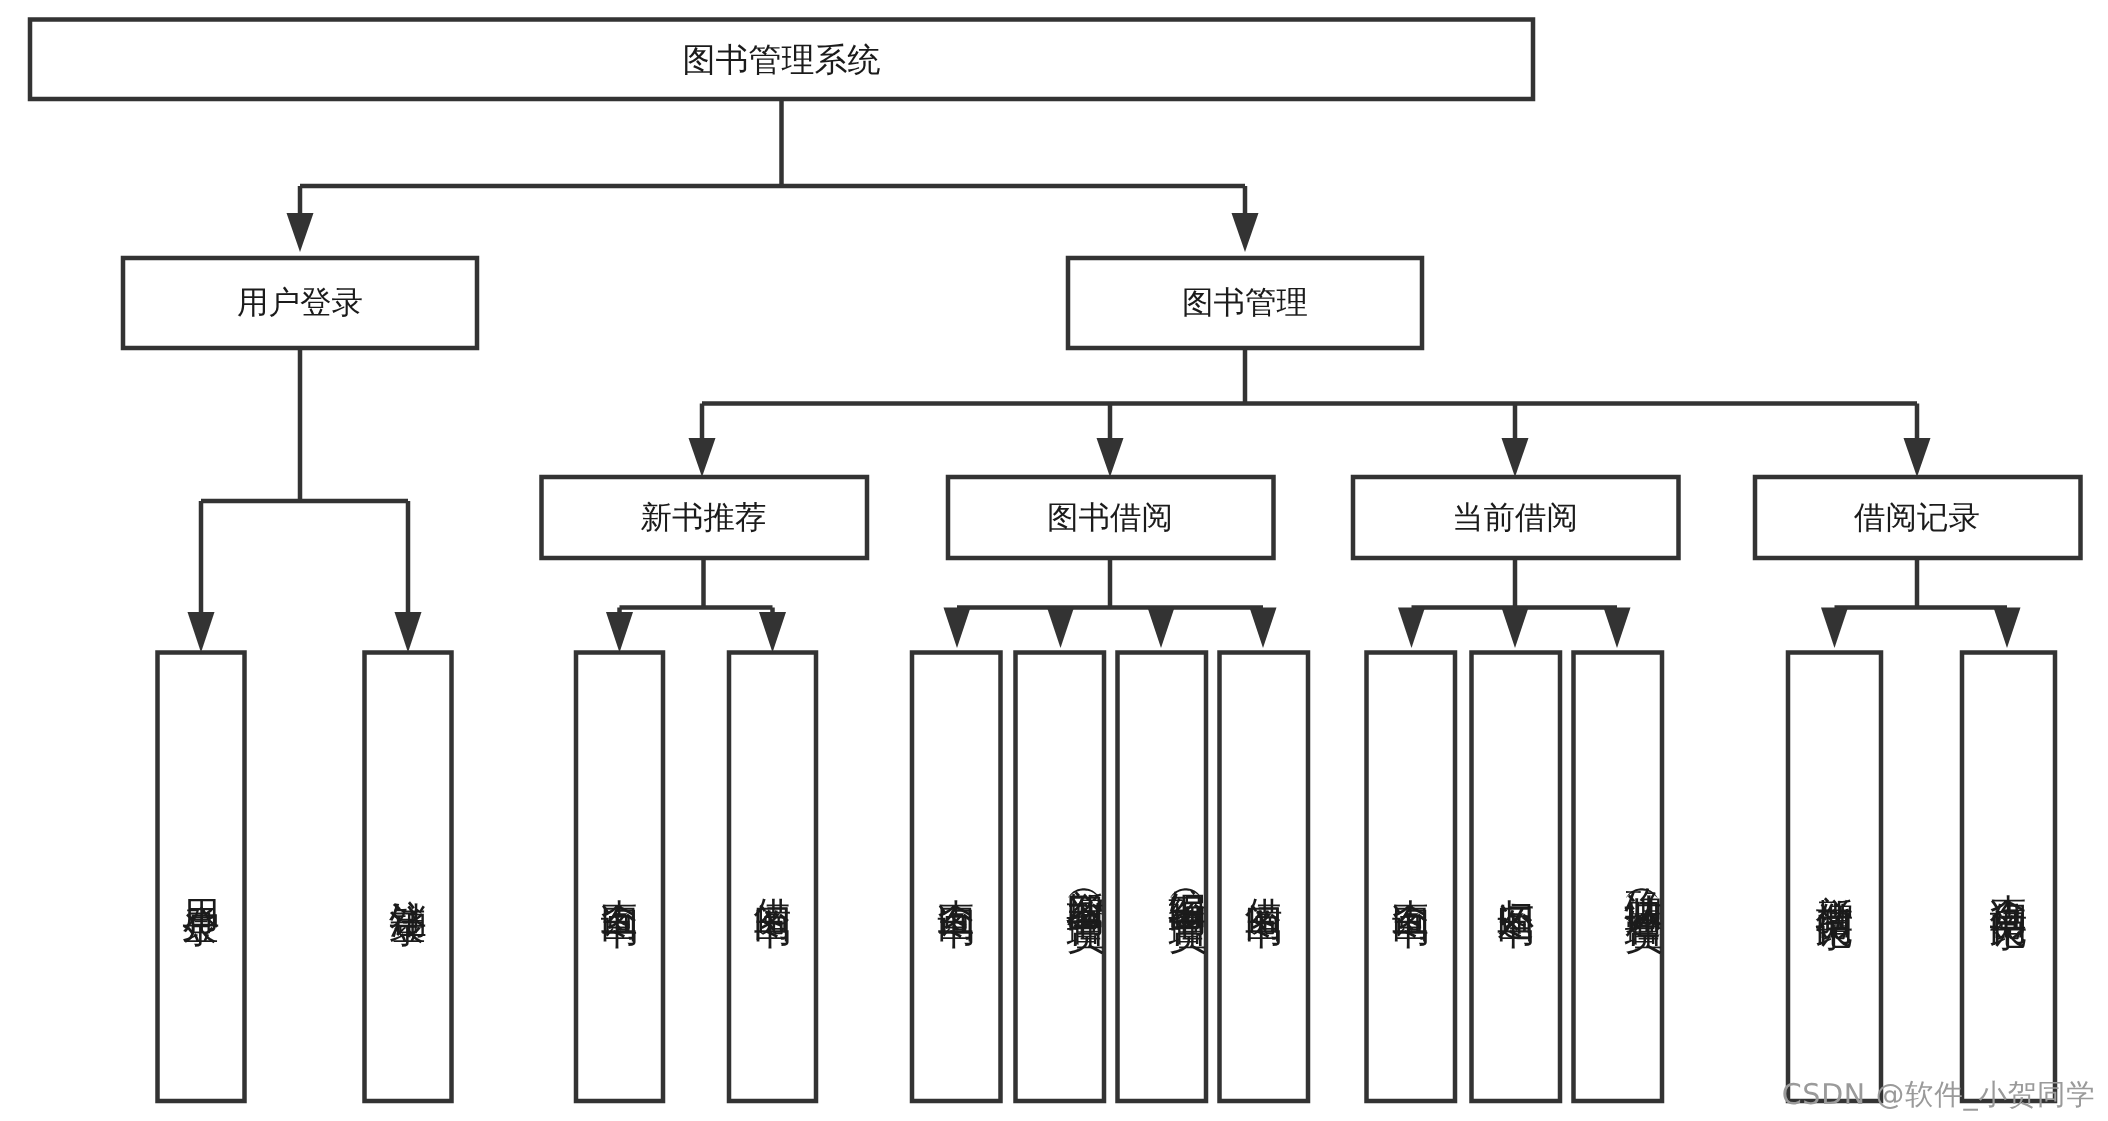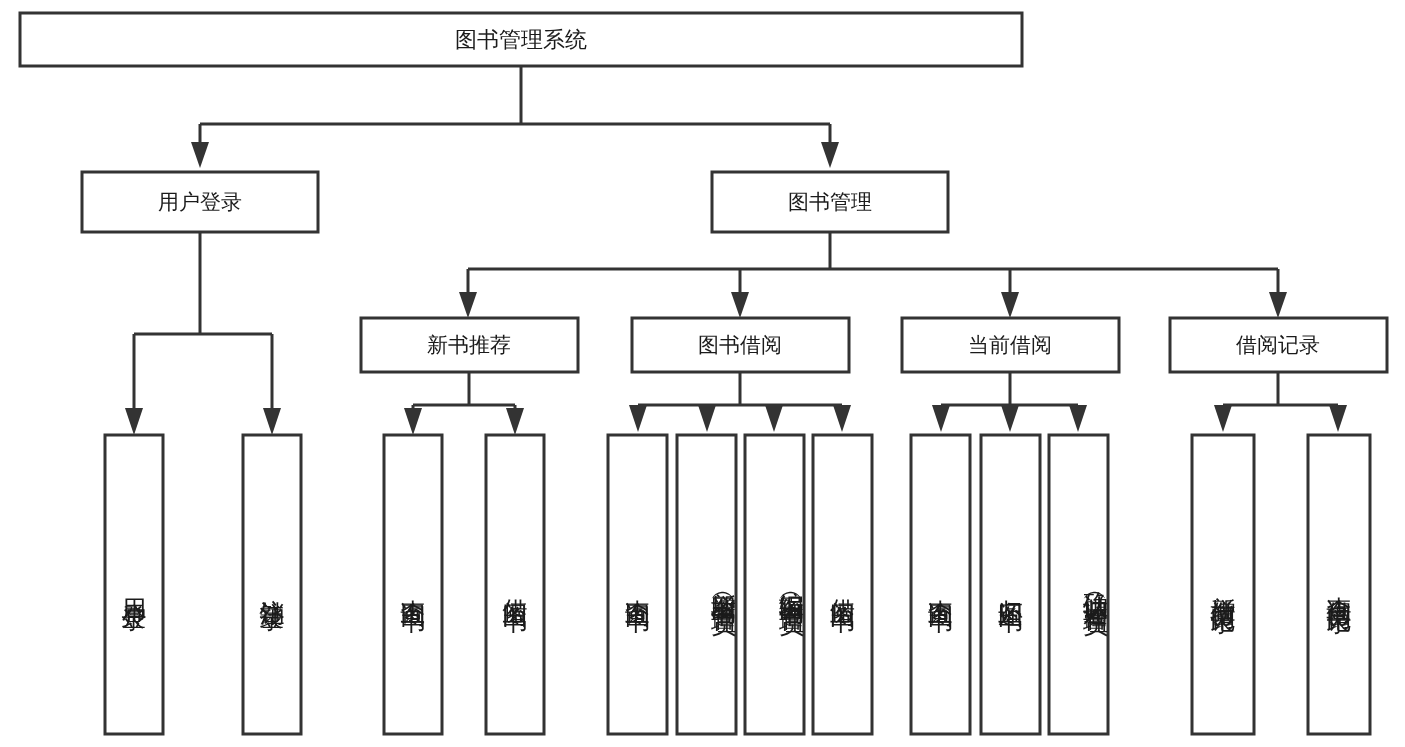--- a/index.html
+++ b/index.html
@@ -222,13 +222,14 @@
   <div class="leaf-label" style="left:745px; top:440px; width:59px; height:290px; display:flex; align-items:flex-start; justify-content:center;">编辑图书（管理员）</div>
   <div class="leaf-label" style="left:813px; top:435px; width:59px; height:299px; display:flex; align-items:center; justify-content:center;">借阅图书</div>
 
   <div class="leaf-label" style="left:911px; top:435px; width:59px; height:299px; display:flex; align-items:center; justify-content:center;">查询图书</div>
   <div class="leaf-label" style="left:981px; top:435px; width:59px; height:299px; display:flex; align-items:center; justify-content:center;">归还图书</div>
   <div class="leaf-label" style="left:1049px; top:440px; width:59px; height:290px; display:flex; align-items:flex-start; justify-content:center;">确认归还（管理员）</div>
 
   <div class="leaf-label" style="left:1192px; top:435px; width:62px; height:299px; display:flex; align-items:center; justify-content:center;">新增借阅记录</div>
   <div class="leaf-label" style="left:1308px; top:435px; width:62px; height:299px; display:flex; align-items:center; justify-content:center;">查询借阅记录</div>
 
+  <div class="watermark">CSDN @软件_小贺同学</div>
 </div>
 
 </body></html>

